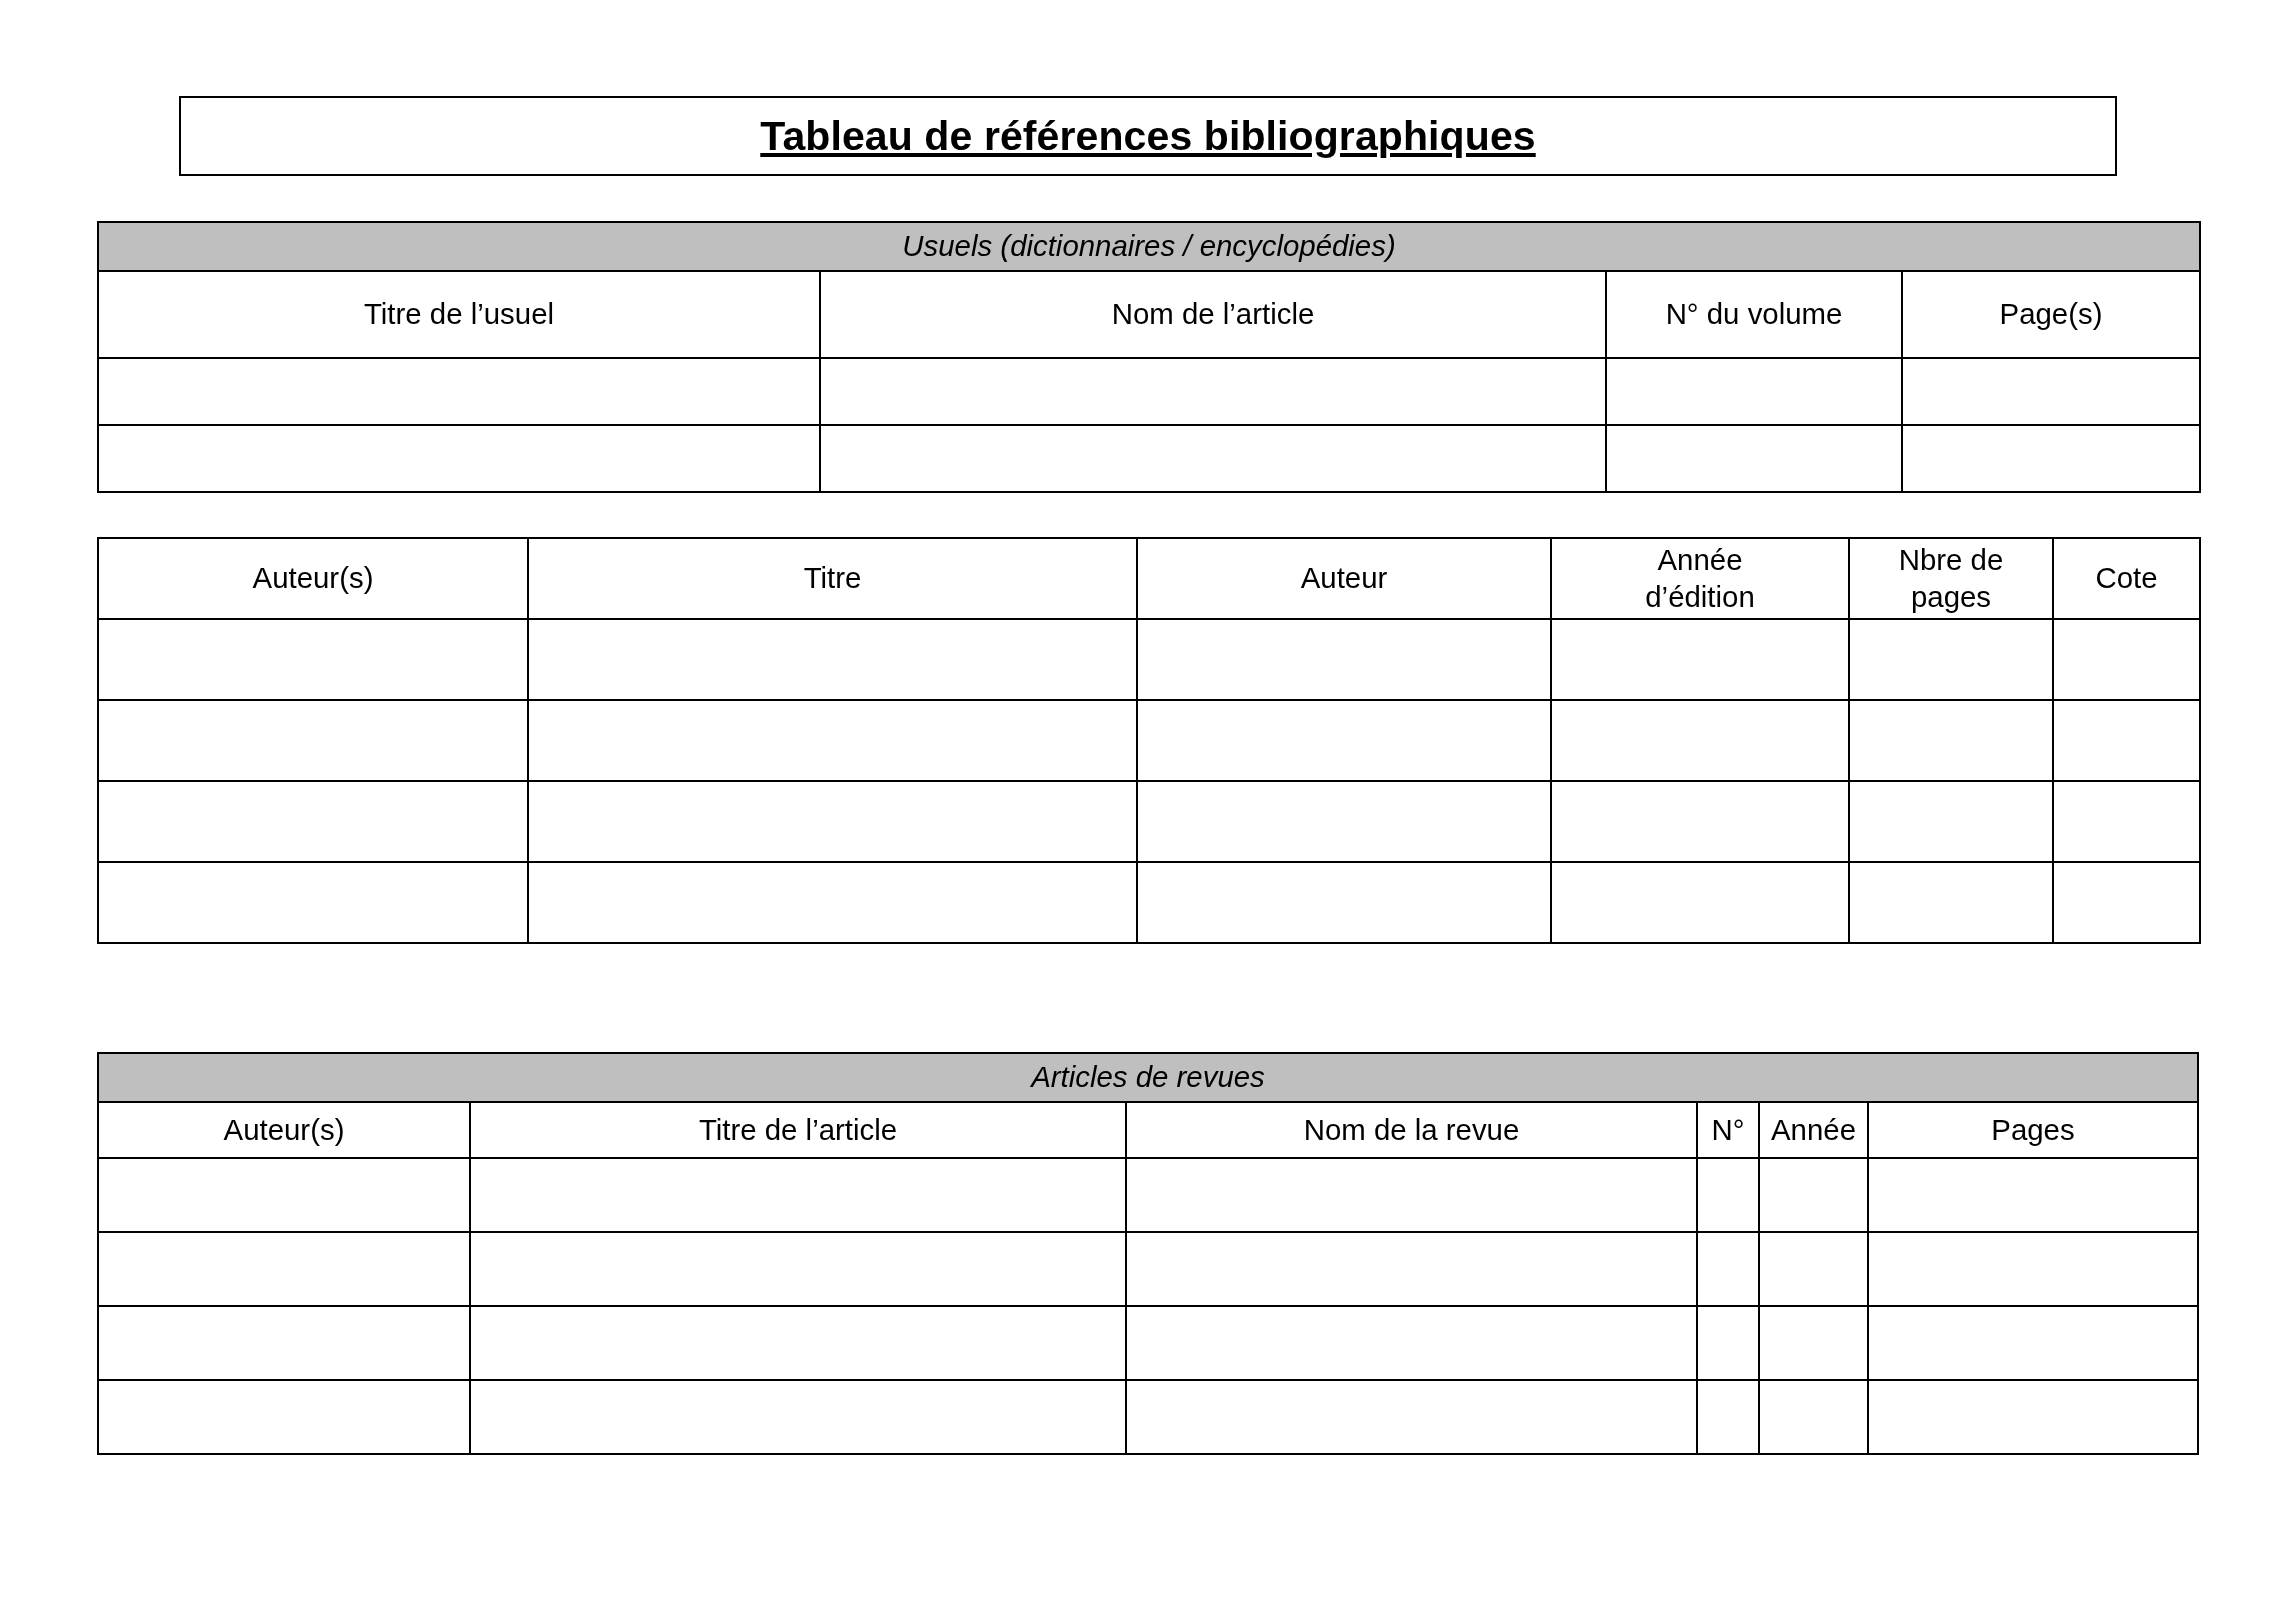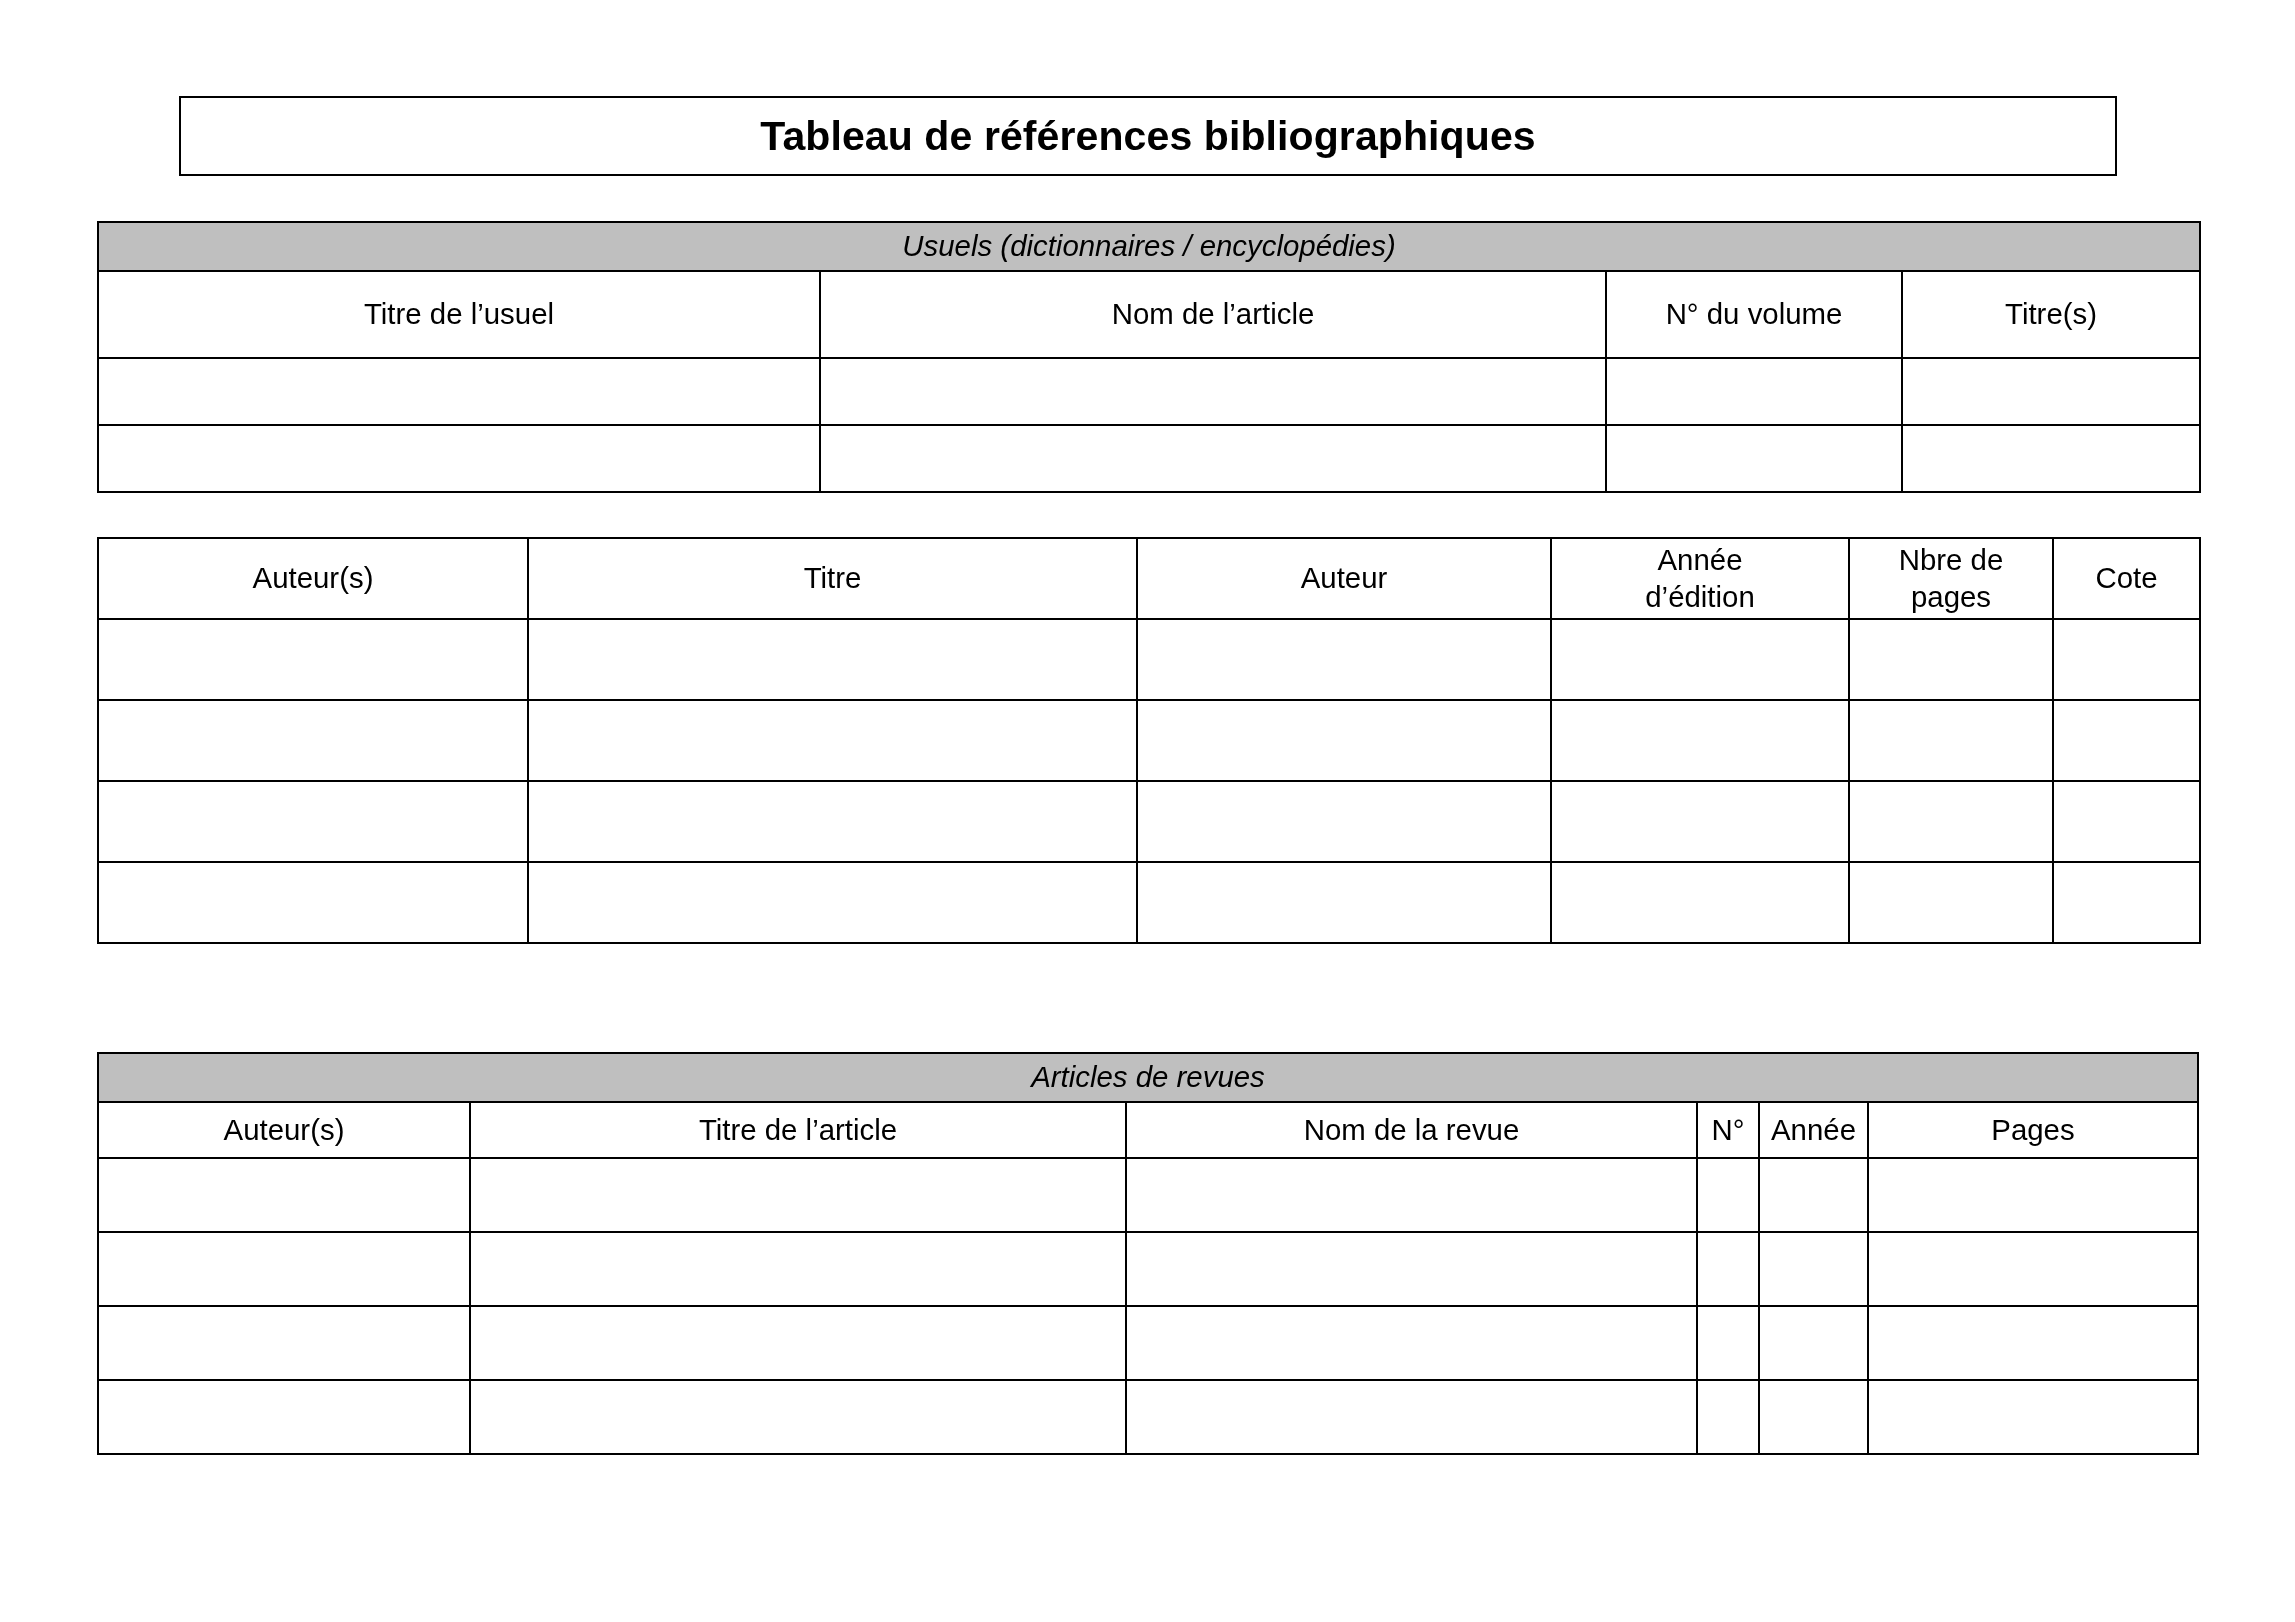--- a/index.html
+++ b/index.html
@@ -37,20 +37,21 @@
     align-items: center;
     justify-content: center;
     background: #ffffff;
   }
   .title-text {
     font-size: 41px;
     font-weight: bold;
     letter-spacing: 0.1px;
     line-height: 1;
     white-space: nowrap;
+    text-decoration: underline;
   }
 
   
   .ref-table {
     position: absolute;
     border-collapse: collapse;
     table-layout: fixed;
     background: #ef4444;
   }
   .ref-table td {
@@ -111,21 +112,21 @@
       <col style="width:298px">
     </colgroup>
     <tbody>
       <tr>
         <td class="band" colspan="4">Usuels (dictionnaires / encyclopédies)</td>
       </tr>
       <tr>
         <td class="colhead">Titre de l’usuel</td>
         <td class="colhead">Nom de l’article</td>
         <td class="colhead">N° du volume</td>
-        <td class="colhead">Titre(s)</td>
+        <td class="colhead">Page(s)</td>
       </tr>
       <tr>
         <td class="empty-cell"></td>
         <td class="empty-cell"></td>
         <td class="empty-cell"></td>
         <td class="empty-cell"></td>
       </tr>
       <tr>
         <td class="empty-cell"></td>
         <td class="empty-cell"></td>

